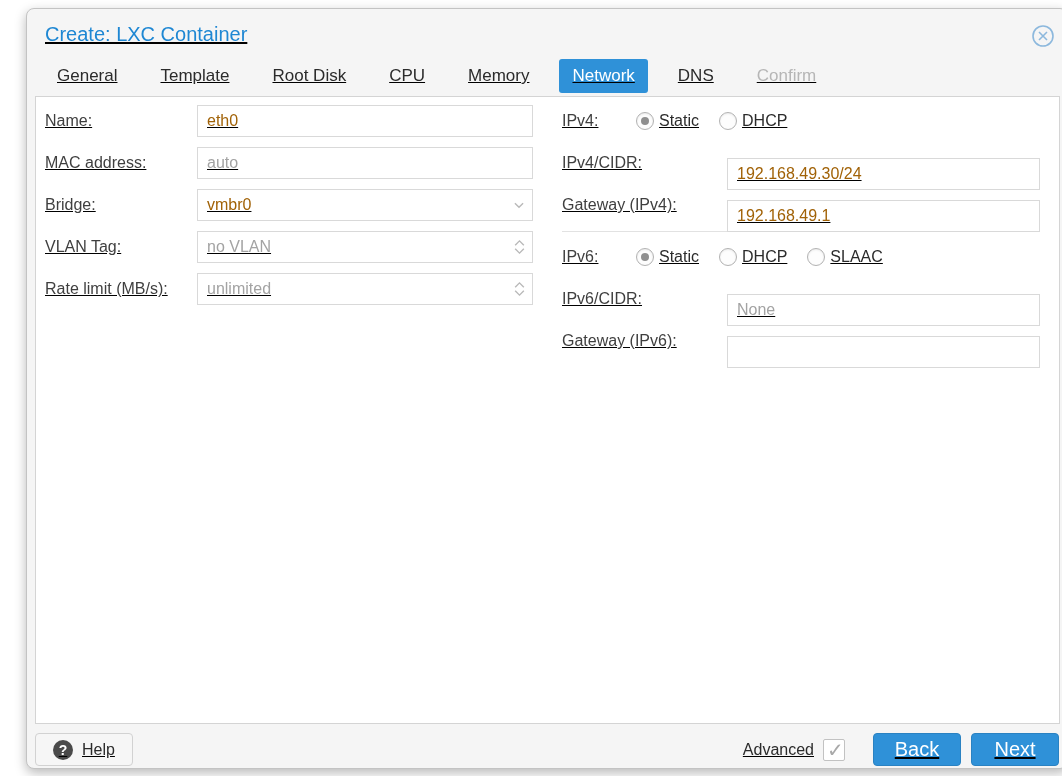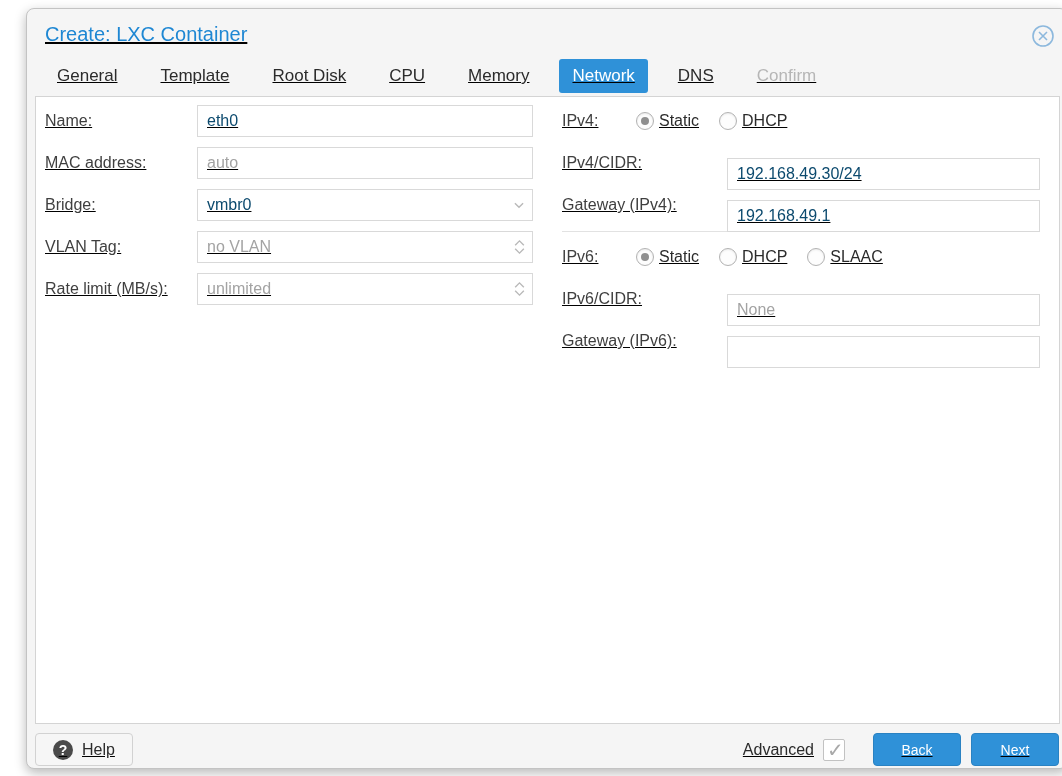--- a/index.html
+++ b/index.html
@@ -34,21 +34,21 @@
   .col-left  .lbl { width:152px; }
   .col-right .lbl { width:165px; }
   .col-right .lbl-mode { width:74px; }
 
   .fld-wrap { position:relative; display:flex; align-items:center; }
   .col-left .fld-wrap { width:336px; }
   .col-right .fld-wrap { flex:1; margin-right:6px;margin-top:22px; }
 
   input[type=text] {
     width:100%; height:32px; border:1px solid #d9d9d9; background:#fff;
-    padding:0 9px; font-size:16px; color:#0c4a6e; font-family:"Liberation Sans", sans-serif; outline:none;
+    padding:0 9px; font-size:16px; color:#a16207; font-family:"Liberation Sans", sans-serif; outline:none;
   }
   input[type=text]::placeholder { color:#a3a3a3; opacity:1; }
   .has-trigger input[type=text] { padding-right:28px; }
   .trigger { position:absolute; right:7px; top:0; height:100%; display:flex; flex-direction:column; justify-content:center; align-items:center; cursor:pointer; color:#b9b9b9; }
   .trigger svg { display:block; }
 
   
   .radio-opt { display:flex; align-items:center; margin-right:20px; cursor:pointer; }
   .radio-opt .opt-text { font-size:16px; color:#2b2b2b; margin-left:5px; }
   input[type=radio] {
@@ -75,21 +75,21 @@
     height:33px; padding:0 17px; background:#f6f6f6; border:1px solid #d2d2d2; border-radius:4px;
     display:flex; align-items:center; gap:9px; font-size:16px; color:#2b2b2b; cursor:pointer;
   }
   .help-ico { width:20px; height:20px; border-radius:50%; background:#4a4a4a; color:#fff; font-size:14px; font-weight:bold; display:flex; align-items:center; justify-content:center; }
   .footer .spacer { flex:1; }
   .adv-label { font-size:16px; color:#2b2b2b; margin-right:9px; }
   .adv-check { width:22px !important; height:22px !important; margin-right:18px; }
   .adv-check:checked::after { font-size:20px !important; left:3px !important; top:-2px !important; }
   .btn-blue {
     width:88px; height:33px; border:1px solid #2a82c2; border-radius:4px; background:#2f91d8;
-    color:#ffffff; font-size:14px; font-family:"Liberation Sans", sans-serif; cursor:pointer; margin-left:10px;
+    color:#ffffff; font-size:20px; font-family:"Liberation Sans", sans-serif; cursor:pointer; margin-left:10px;
   }
 </style>
 </head>
 <body>
 
 <div class="dialog">
 
   <div class="titlebar">
     <div class="title">Create: LXC Container</div>
     <div class="close-btn">

